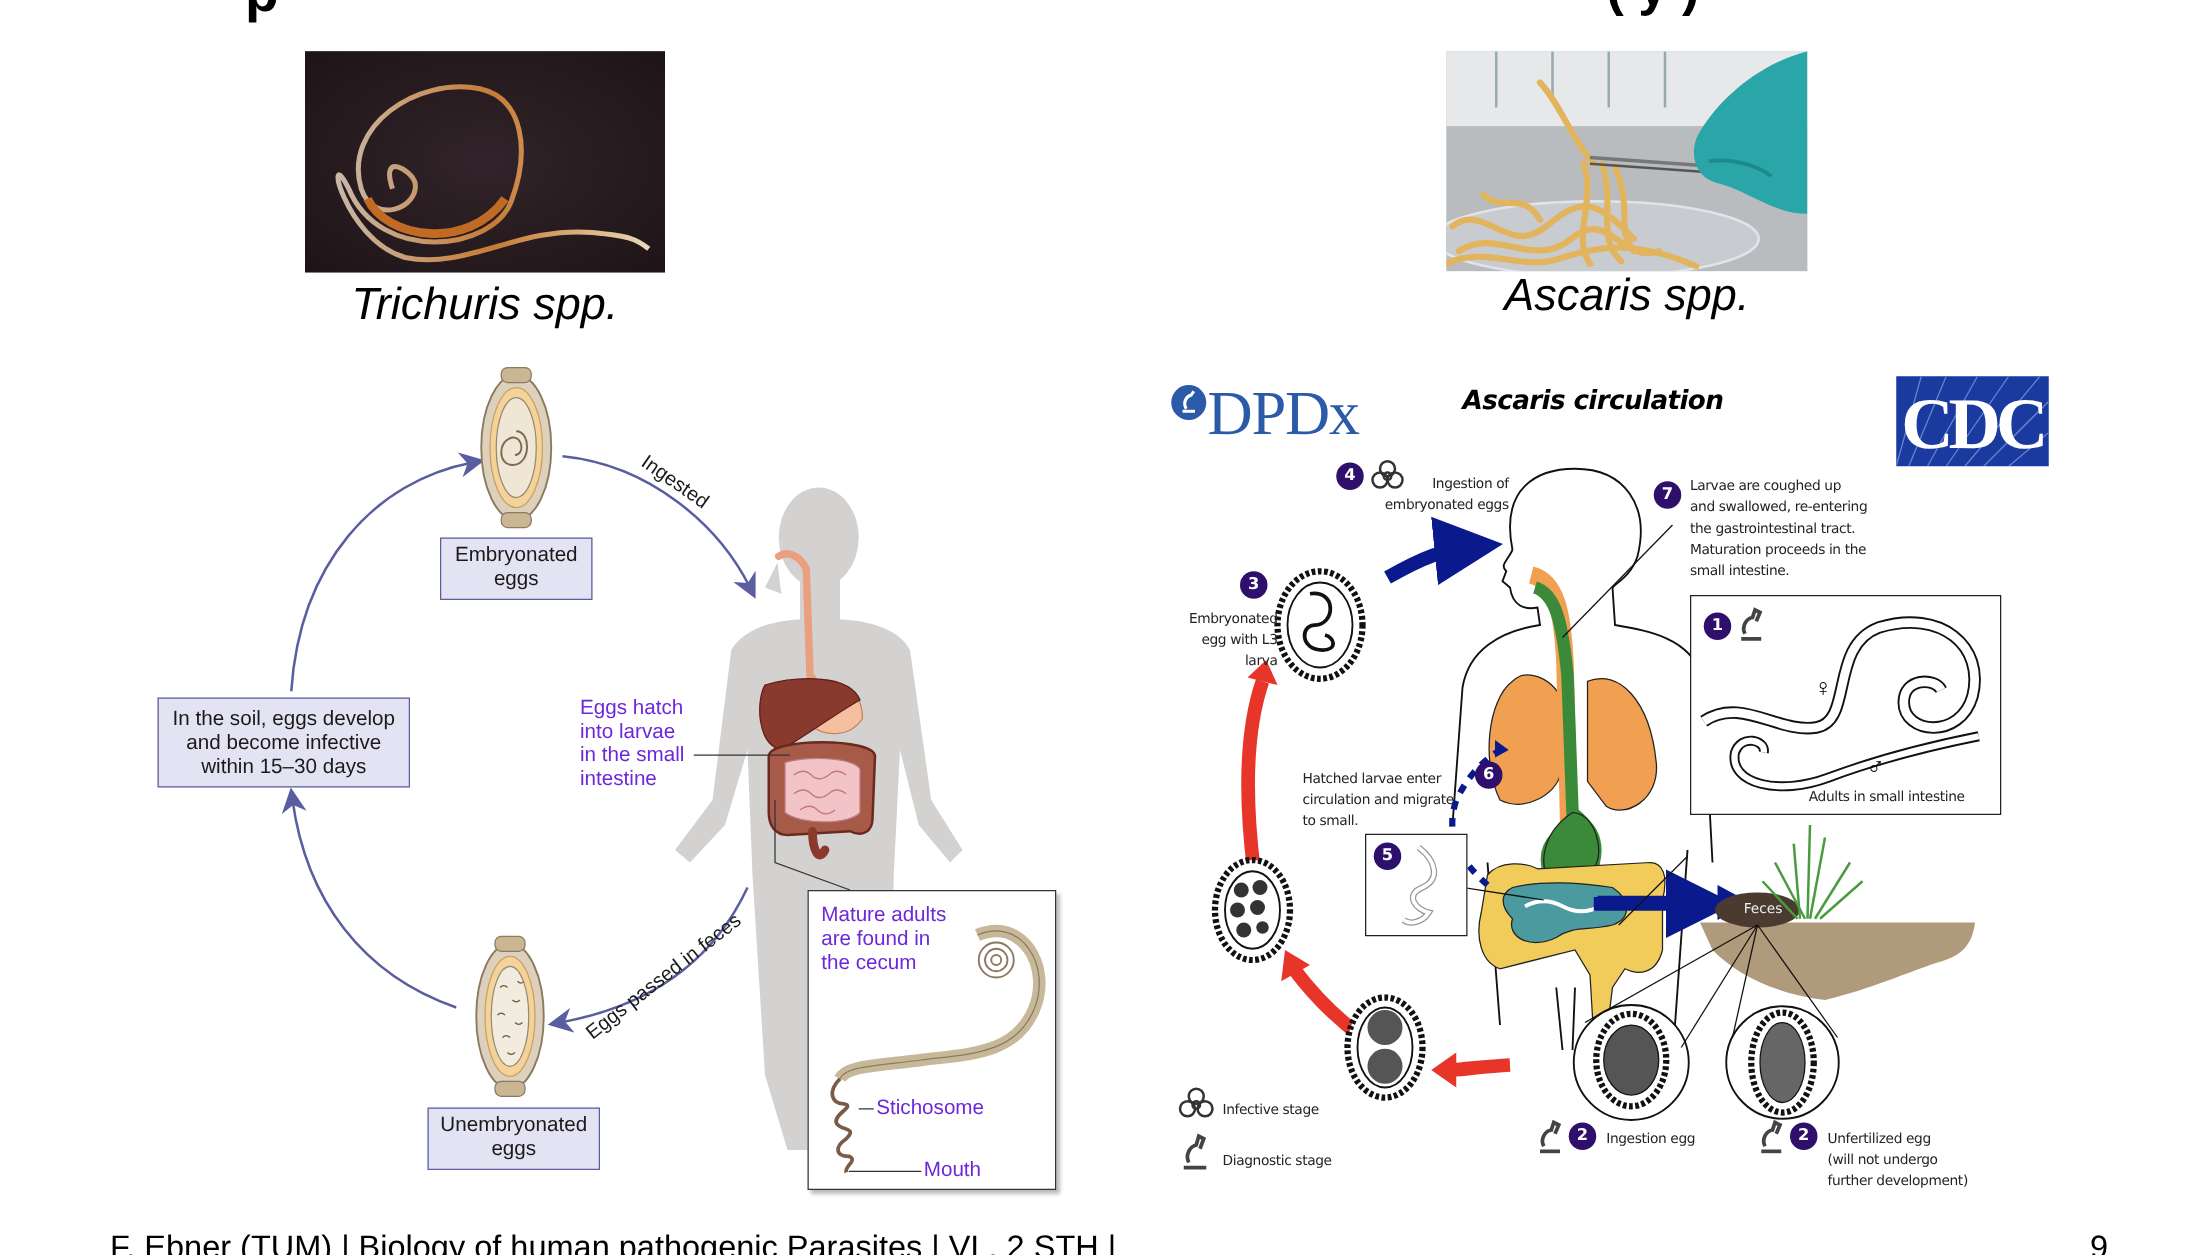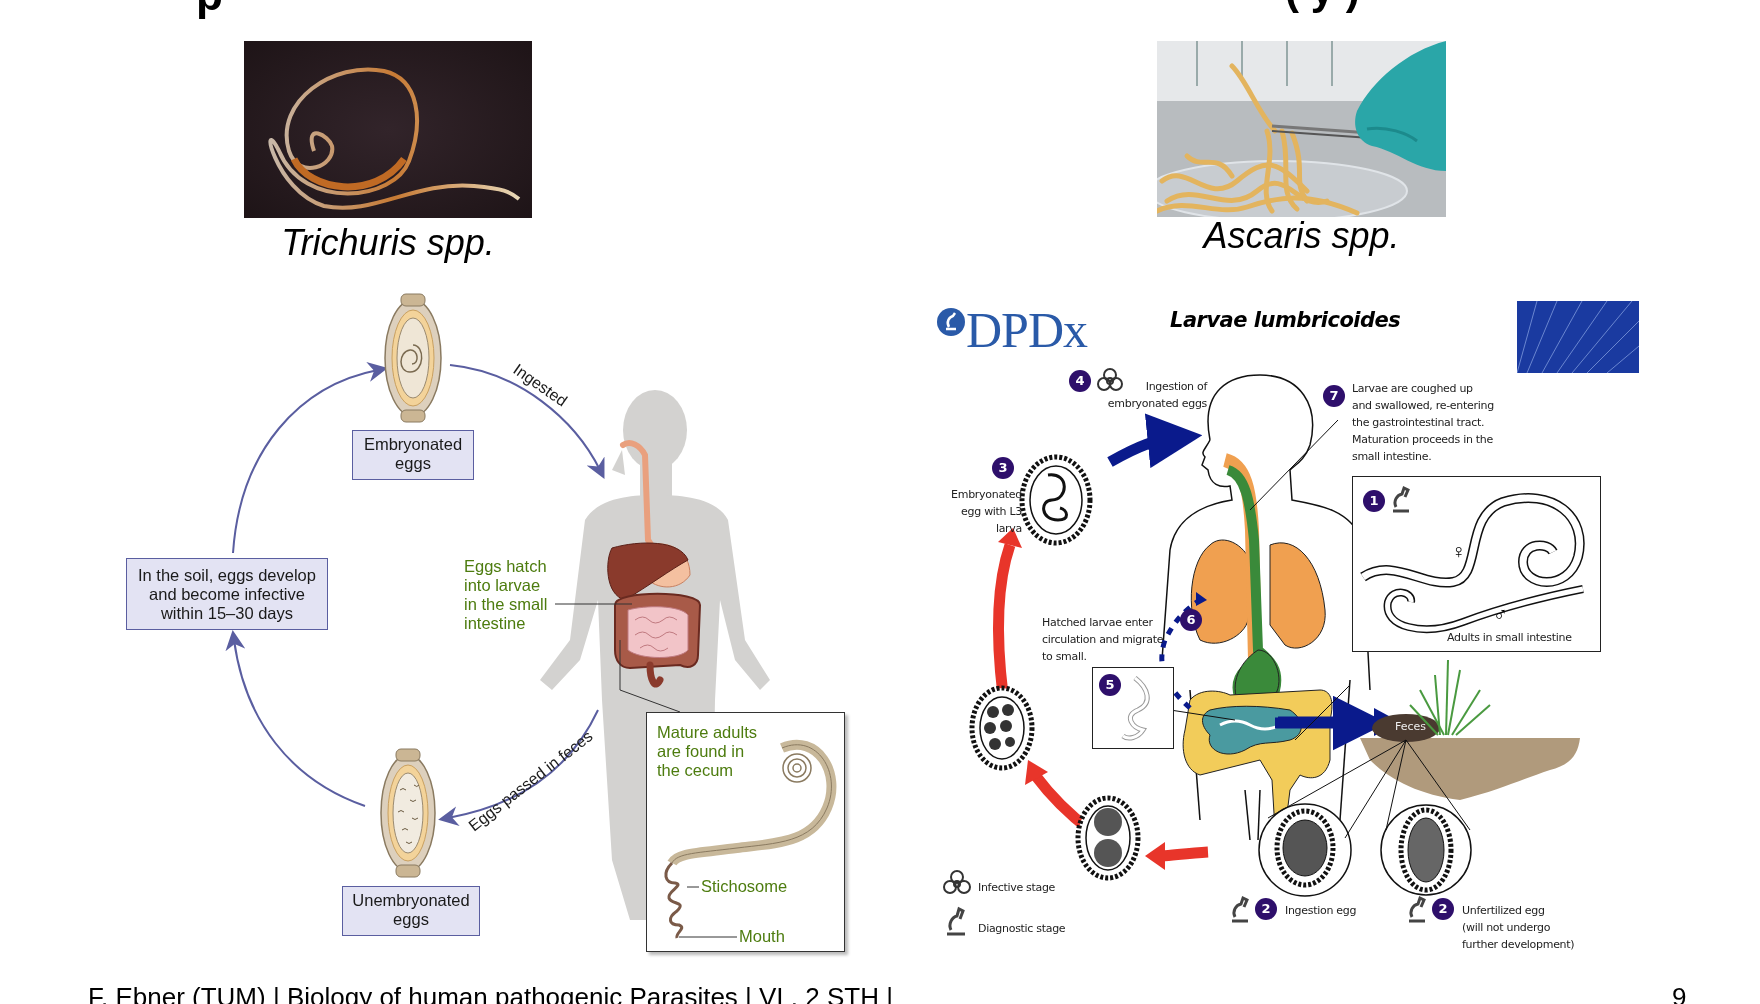--- a/index.html
+++ b/index.html
@@ -5,21 +5,21 @@
   html, body { margin:0; padding:0; background:#ffffff; }
   body { width:1760px; height:1004px; position:relative; overflow:hidden; font-family:"Liberation Sans", sans-serif; color:#000; }
   .abs { position:absolute; }
   
   .title-cut { position:absolute; top:-30px; font-size:44px; font-weight:bold; color:#000; white-space:nowrap; }
   
   .photo { position:absolute; overflow:hidden; }
   .caption { position:absolute; font-size:36px; font-style:italic; text-align:center; font-family:"Liberation Sans", sans-serif; }
   
   .lbox { position:absolute; background:#e3e3f3; border:1.5px solid #5a5ea0; font-size:16.5px; text-align:center; line-height:19px; color:#1a1a1a; padding:4px 6px; box-sizing:border-box; }
-  .ltext { position:absolute; font-size:16.5px; line-height:19px; color:#4d7c0f; }
+  .ltext { position:absolute; font-size:16.5px; line-height:19px; color:#6d28d9; }
   .inset { position:absolute; background:#fff; border:1.5px solid #333; box-shadow:3px 3px 3px #bbb; }
   
   .cdc-text { position:absolute; font-size:11px; line-height:17px; color:#222; font-family:"DejaVu Sans", sans-serif; letter-spacing:-0.3px; }
   .num { position:absolute; width:22px; height:22px; border-radius:50%; background:#2e0f6b; color:#fff; font-size:13px; font-weight:bold; text-align:center; line-height:22px; font-family:"DejaVu Sans", sans-serif; }
   .footer { position:absolute; top:982px; left:88px; font-size:26px; white-space:nowrap; }
   .pagenum { position:absolute; top:982px; left:1672px; font-size:26px; }
 </style>
 </head>
 <body>
 
@@ -177,34 +177,35 @@
   <div class="ltext" style="left:92px;top:214px;">Mouth</div>
 </div>
 
 <div class="abs" style="left:936px;top:303px;width:130px;height:40px;">
   <svg width="30" height="30" style="position:absolute;left:0;top:4px;">
       <circle cx="15" cy="15" r="14" fill="#2a5aa8"></circle>
       <path d="M10,22 L20,22 M13,20 C10,15 13,10 17,9 L19,6" stroke="#fff" stroke-width="2.5" fill="none"></path>
     </svg>
   <span style="position:absolute;left:30px;top:-2px;font-family:'Liberation Serif',serif;font-size:50px;color:#2a5aa8;letter-spacing:-1px;">DPDx</span>
 </div>
-<div class="abs" style="left:1170px;top:308px;font-size:21px;font-weight:bold;font-style:italic;font-family:'DejaVu Sans',sans-serif;letter-spacing:-0.5px;">Larvae lumbricoides</div>
+<div class="abs" style="left:1170px;top:308px;font-size:21px;font-weight:bold;font-style:italic;font-family:'DejaVu Sans',sans-serif;letter-spacing:-0.5px;">Ascaris circulation</div>
 
 <div class="abs" style="left:1517px;top:301px;width:122px;height:72px;background:#1a3aa0;overflow:hidden;">
   <svg width="122" height="72" class="abs" style="left:0;top:0;">
       <g stroke="#6a86d0" stroke-width="1">
         <line x1="0" y1="72" x2="20" y2="0"></line>
         <line x1="10" y1="72" x2="40" y2="0"></line>
         <line x1="25" y1="72" x2="65" y2="0"></line>
         <line x1="40" y1="72" x2="90" y2="0"></line>
         <line x1="55" y1="72" x2="115" y2="0"></line>
         <line x1="70" y1="72" x2="122" y2="20"></line>
         <line x1="90" y1="72" x2="122" y2="45"></line>
       </g>
     </svg>
+  <span class="abs" style="left:4px;top:4px;font-family:'Liberation Serif',serif;font-size:58px;font-weight:bold;color:#fff;letter-spacing:-4px;">CDC</span>
 </div>
 
 <svg class="abs" style="left:900px;top:360px;" width="720" height="600">
   <defs>
     <marker id="ahR" markerWidth="6" markerHeight="6" refX="3" refY="3" orient="auto">
         <path d="M0,0 L6,3 L0,6 Z" fill="#e8352a"></path>
       </marker>
     <marker id="ahB" markerWidth="5" markerHeight="5" refX="2.5" refY="2.5" orient="auto">
         <path d="M0,0 L5,2.5 L0,5 Z" fill="#0a1a8c"></path>
       </marker>

